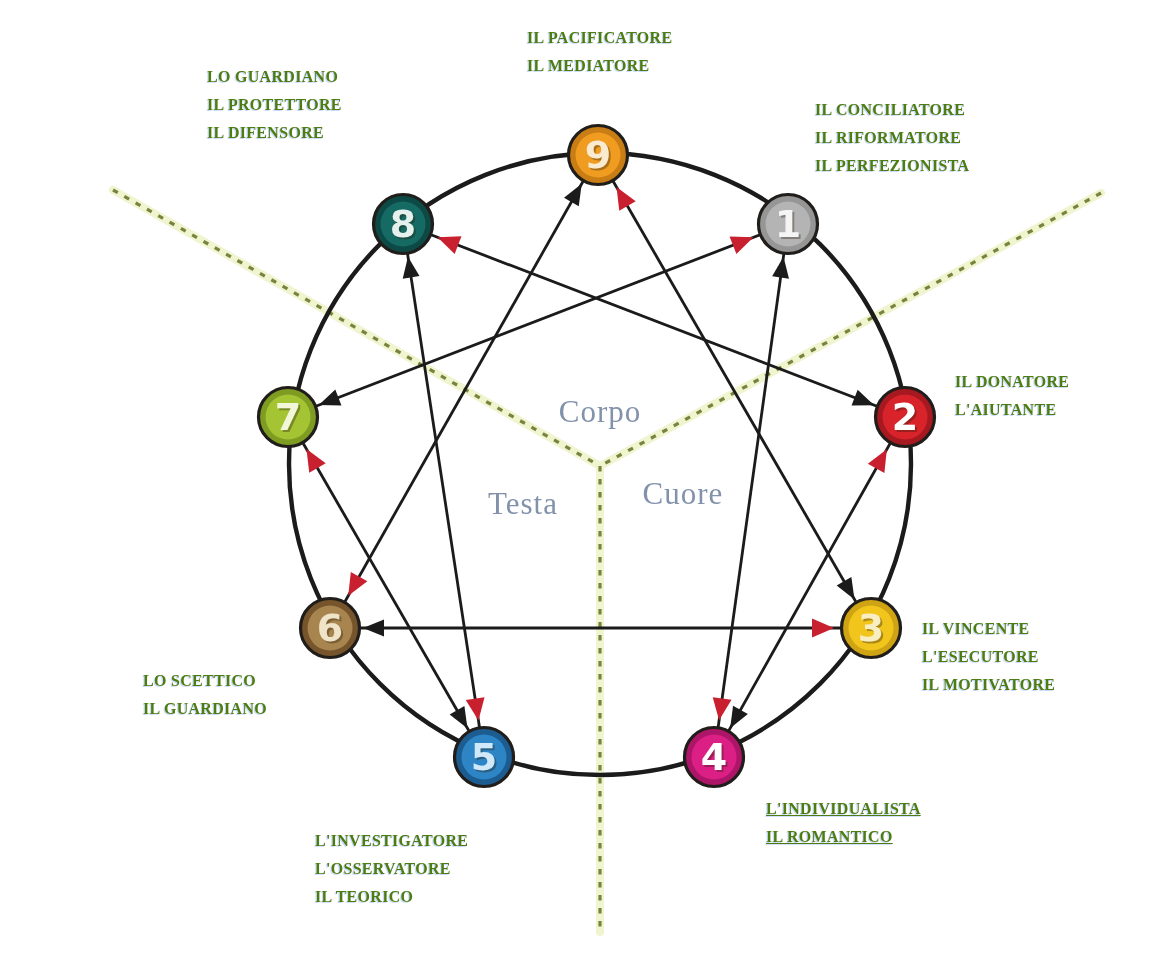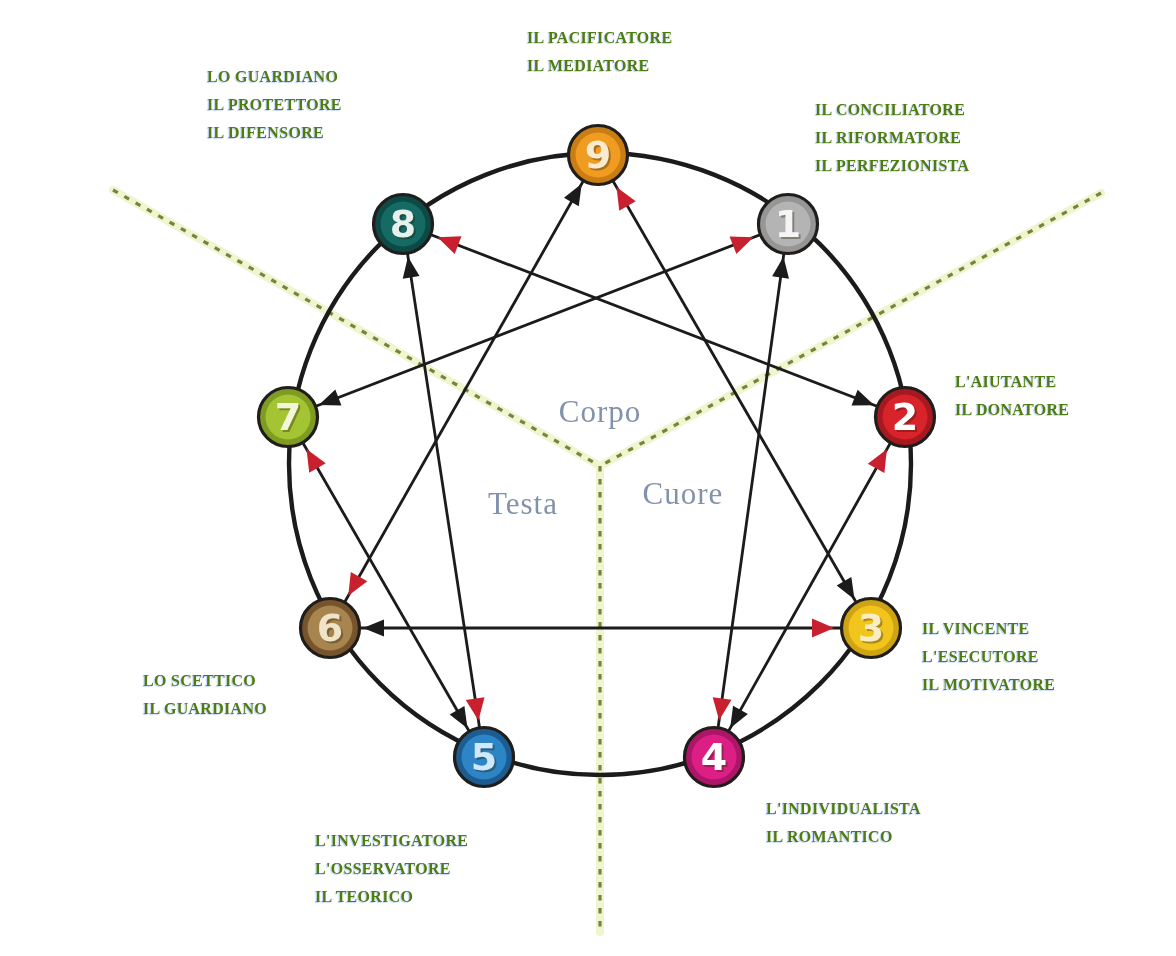--- a/index.html
+++ b/index.html
@@ -111,29 +111,29 @@
       <div class="type-label" style="left: 527px; top: 24px;">
         <div>IL PACIFICATORE</div>
         <div>IL MEDIATORE</div>
       </div>
       <div class="type-label" style="left: 815px; top: 96px;">
         <div>IL CONCILIATORE</div>
         <div>IL RIFORMATORE</div>
         <div>IL PERFEZIONISTA</div>
       </div>
       <div class="type-label" style="left: 955px; top: 368px;">
+        <div>IL DONATORE</div>
         <div>L'AIUTANTE</div>
-        <div>IL DONATORE</div>
       </div>
       <div class="type-label" style="left: 922px; top: 615px;">
         <div>IL VINCENTE</div>
         <div>L'ESECUTORE</div>
         <div>IL MOTIVATORE</div>
       </div>
-      <div class="type-label" style="left: 766px; top: 795px;">
+      <div class="type-label" style="left: 766px; top: 795px; text-decoration: underline;">
         <div>L'INDIVIDUALISTA</div>
         <div>IL ROMANTICO</div>
       </div>
       <div class="type-label" style="left: 315px; top: 827px;">
         <div>L'INVESTIGATORE</div>
         <div>L'OSSERVATORE</div>
         <div>IL TEORICO</div>
       </div>
       <div class="type-label" style="left: 143px; top: 667px;">
         <div>LO SCETTICO</div>

